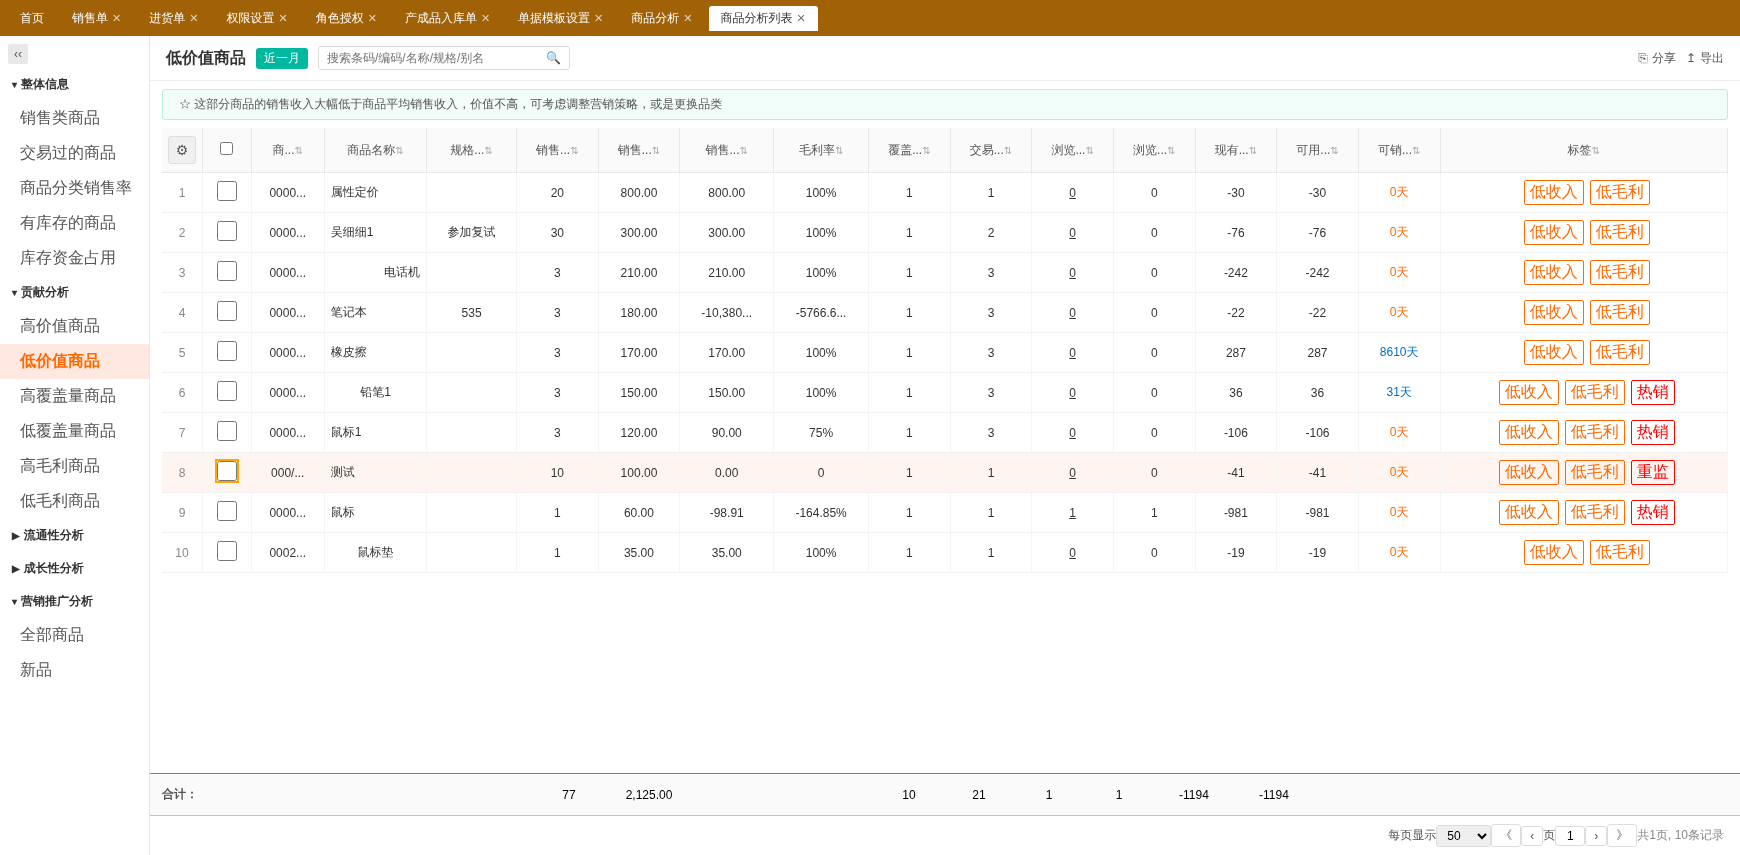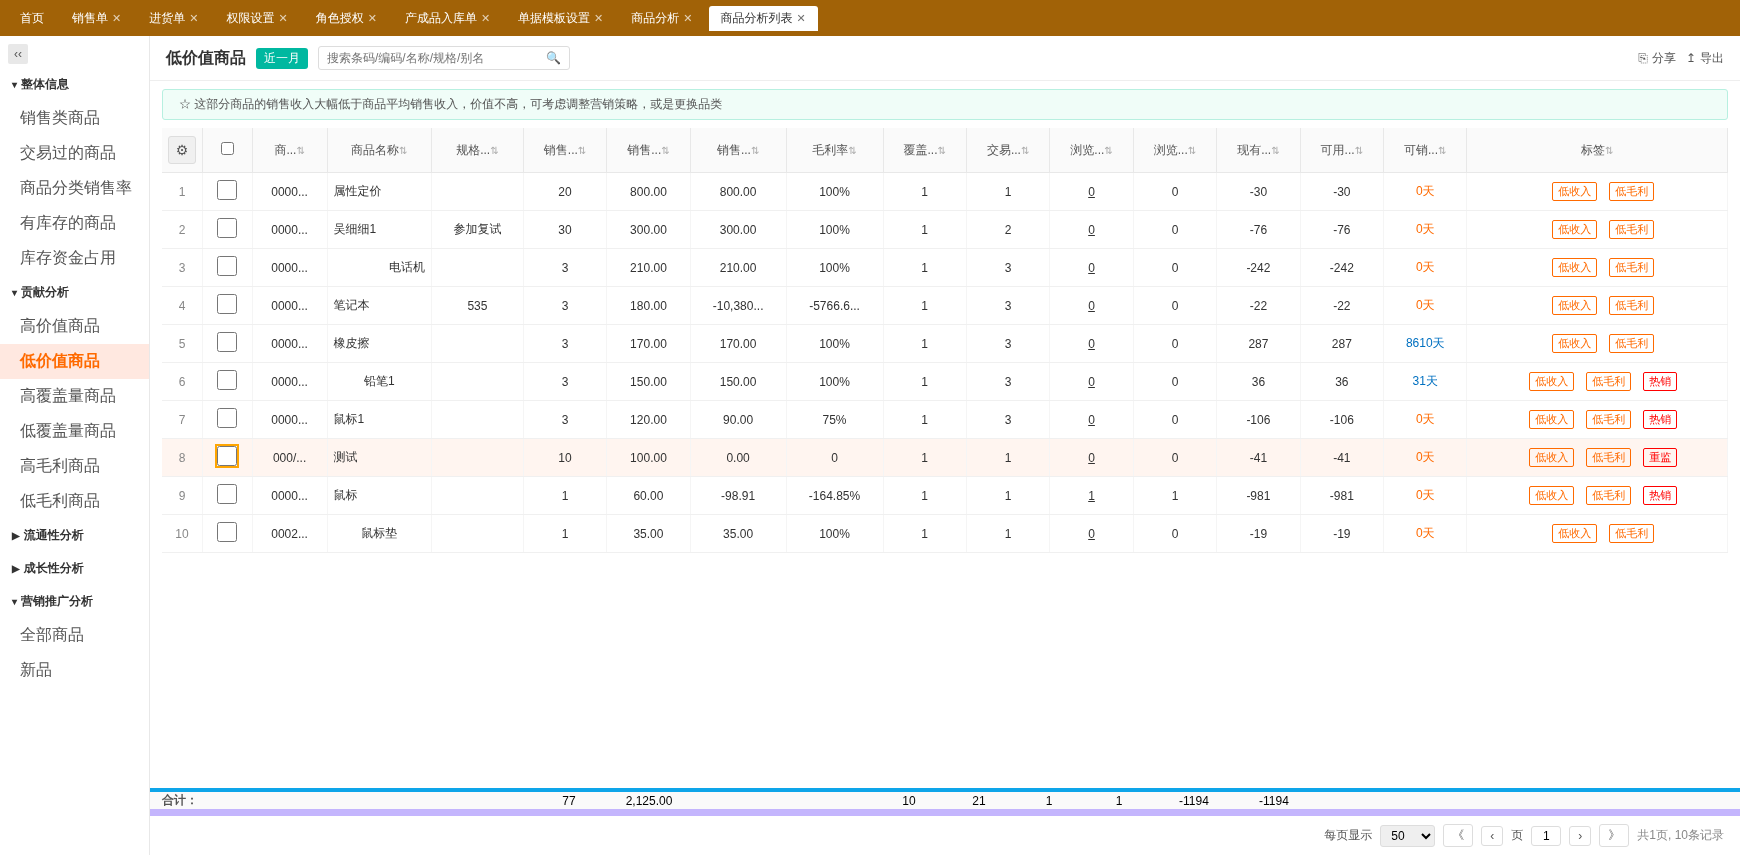--- a/index.html
+++ b/index.html
@@ -170,49 +170,48 @@
       color: #333;
       white-space: nowrap;
     }
     tbody tr.highlighted { background: #fff5f0; }
     .sort-icon { font-size: 10px; color: #aaa; }
 
     .tag {
       display: inline-block;
       padding: 1px 5px;
       border-radius: 2px;
-      font-size: 11px;
-      margin-left: 12px;
+      font-size: 16px;
+      margin-left: 6px;
     }
     .tag-orange { color: #ff6a00; border: 1px solid #ff6a00; }
     .tag-red { color: #f00; border: 1px solid #f00; }
     .day-orange { color: #ff6a00; }
     .day-blue { color: #0070c0; }
     .underline { text-decoration: underline; cursor: pointer; }
     .row-num { color: #888; }
 
     
     .table-footer {
-      border-top: 4px solid #0ea5e9;
-      padding: 0 12px;
+      border-top: 1px solid #0ea5e9;
+      padding: 12px 12px;
       display: flex;
       align-items: center;
       gap: 8px;
       background: #fafafa;
     }
     .footer-label { color: #555; font-weight: bold; margin-right: 8px; }
 
     
     .pagination {
       display: flex;
       align-items: center;
       justify-content: flex-end;
       padding: 8px 16px;
-      gap: 8px;
-      border-top: 7px solid #c4b5fd;
+      border-top: 1px solid #c4b5fd;
       background: #fff;
     }
     .pagination-label { color: #555; }
     .page-size-select {
       border: 1px solid #ddd;
       border-radius: 3px;
       padding: 2px 6px;
       font-size: 12px;
       cursor: pointer;
     }

